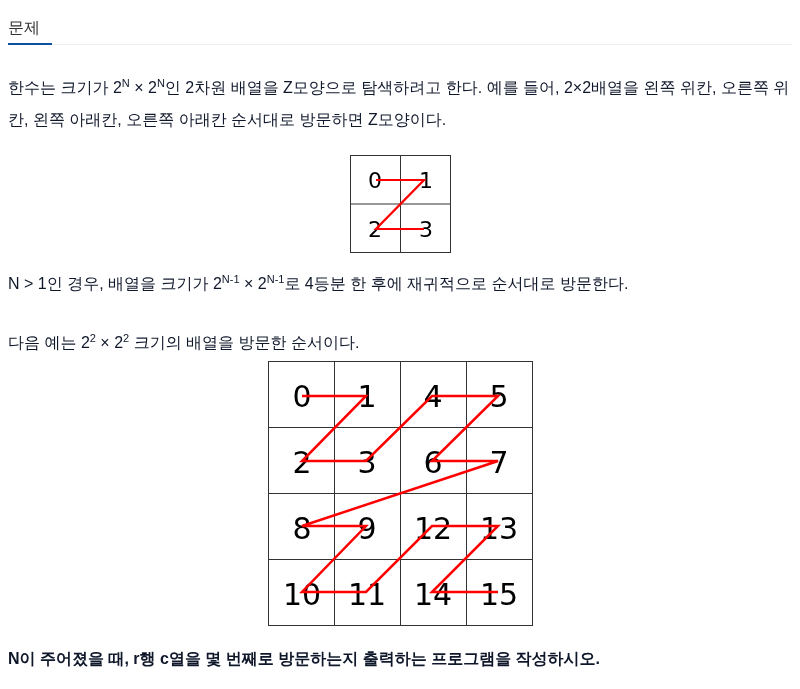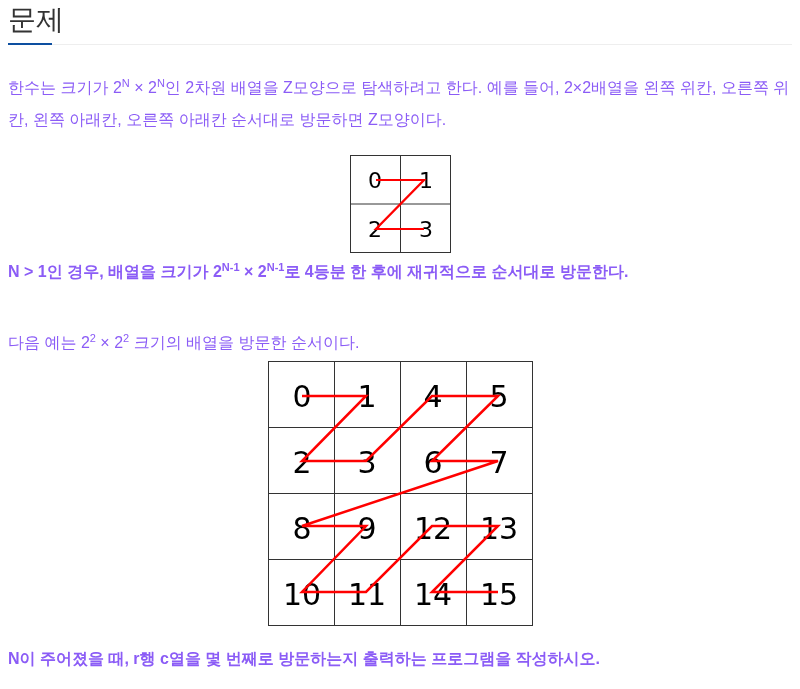--- a/index.html
+++ b/index.html
@@ -2,34 +2,34 @@
 <html><head>
 <meta charset="utf-8">
 <style>
   html, body { margin:0; padding:0; background:#ffffff; }
   body {
     width:800px; height:689px; overflow:hidden; position:relative;
     font-family: "Liberation Sans", "DejaVu Sans", sans-serif;
     color:#333333;
   }
   .headline {
-    position:absolute; left:8px; top:4px;
-    font-size:28px; color:#333; line-height:32px;
+    position:absolute; left:8px; top:12px;
+    font-size:16px; color:#333; line-height:32px;
   }
   .head-rule {
     position:absolute; left:8px; top:44px; width:784px; height:1px;
     background:#eeeeee;
   }
   .head-accent {
     position:absolute; left:8px; top:43px; width:44px; height:2px;
     background:#0d4fa0;
   }
   .para {
     position:absolute; left:8px; width:784px;
-    font-size:16px; line-height:32px; color:#8b5cf6;
+    font-size:16px; line-height:32px; color:#0f172a;
   }
   .para sup { font-size:11px; line-height:0; vertical-align:super; }
   .figure { position:absolute; }
   .figure svg { display:block; }
   .cell-num { font-family: "DejaVu Sans", sans-serif; fill:#000; }
 </style>
 </head>
 <body>
 
 <div class="headline">문제</div>
@@ -46,21 +46,21 @@
     <line x1="50.5" y1="0" x2="50.5" y2="98" stroke="#333" stroke-width="1"></line>
     <line x1="0" y1="49" x2="101" y2="49" stroke="#333" stroke-width="1"></line>
     <text class="cell-num" x="25" y="33" font-size="22" text-anchor="middle">0</text>
     <text class="cell-num" x="76" y="33" font-size="22" text-anchor="middle">1</text>
     <text class="cell-num" x="25" y="82" font-size="22" text-anchor="middle">2</text>
     <text class="cell-num" x="76" y="82" font-size="22" text-anchor="middle">3</text>
     <polyline points="26,25 74,25 26,74 74,74" fill="none" stroke="#ff0000" stroke-width="2.2"></polyline>
   </svg>
 </div>
 
-<div class="para" style="top:256px;font-weight:bold;">
+<div class="para" style="top:268px;">
   <span>N &gt; 1인 경우, 배열을 크기가 2</span><sup>N-1</sup><span> × 2</span><sup>N-1</sup><span>로 4등분 한 후에 재귀적으로 순서대로 방문한다.</span>
 </div>
 
 <div class="para" style="top:327px;">
   <span>다음 예는 2</span><sup>2</sup><span> × 2</span><sup>2</sup><span> 크기의 배열을 방문한 순서이다.</span>
 </div>
 
 <div class="figure" style="left:268px; top:361px;">
   <svg width="265" height="265" viewBox="0 0 265 265">
     <rect x="0.5" y="0.5" width="264" height="264" fill="#fff" stroke="#333" stroke-width="1"></rect>

